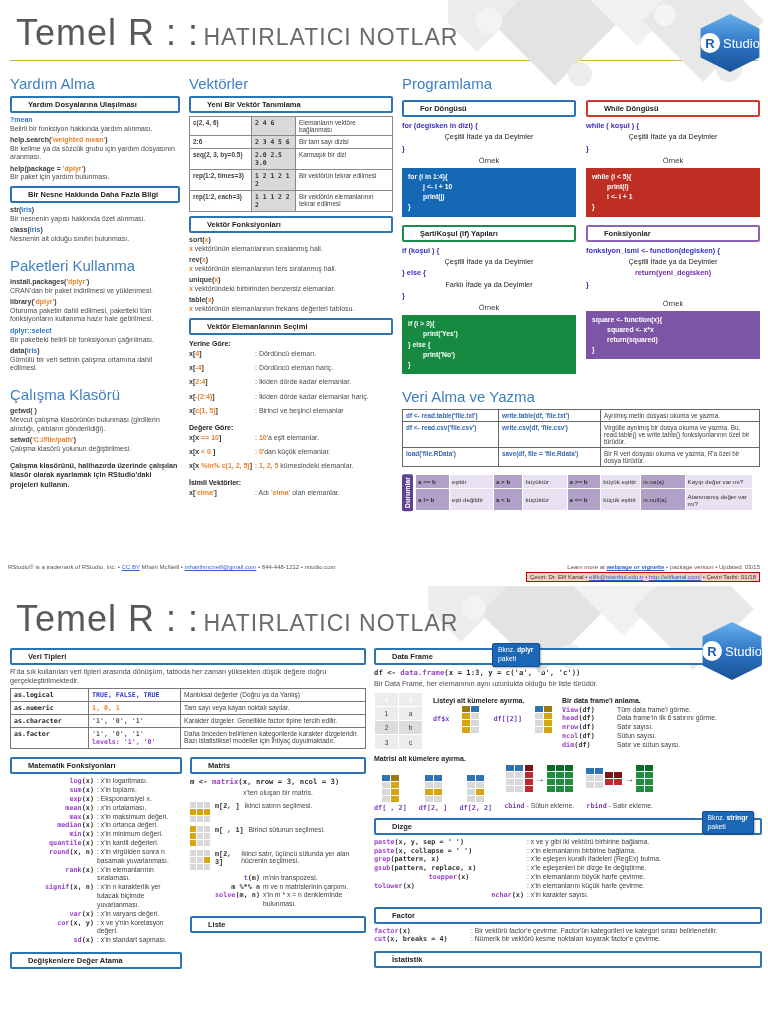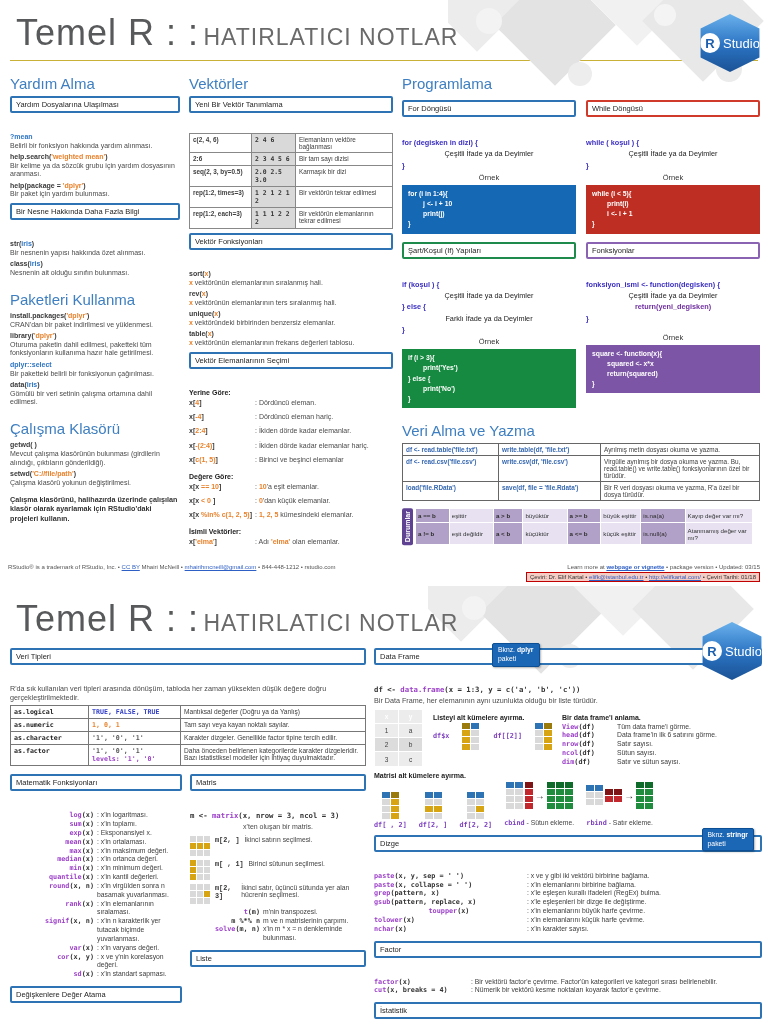--- a/index.html
+++ b/index.html
@@ -16,21 +16,21 @@
 .cr{border-radius:50%}
 .hex{position:absolute;width:64px;height:58px;z-index:3;display:flex;align-items:center;justify-content:center;
  background:linear-gradient(180deg,#69b1ec 0%,#2a72c1 55%,#1b5295 100%);
  clip-path:polygon(50% 0,96% 25%,96% 75%,50% 100%,4% 75%,4% 25%)}
 .hex i{width:20px;height:20px;border-radius:50%;background:#fff;color:#1b5faf;font-weight:bold;font-style:normal;display:flex;align-items:center;justify-content:center;font-size:13px;margin-right:3px}
 .hex b{color:#fff;font-weight:normal;font-size:13px}
 .gold{border-top:1.5px solid #c9b037;margin:2px 10px 0 10px}
 .cols{display:flex;gap:9px;padding:0 6px 0 10px}
 .c1{width:170px}.c2{width:204px}.c3{width:358px}
 .sec{font-size:15px;color:#3e7fc1;margin:14px 0 4px}
-.bx{border:2px solid #2e74b5;border-radius:2px;background:#fff;font-weight:normal;font-size:7.5px;color:#1f1f1f;padding:2px 4px;margin:4px 0 20px}
+.bx{border:2px solid #2e74b5;border-radius:2px;background:#fff;font-weight:bold;font-size:7.5px;color:#1f1f1f;padding:2px 16px;margin:4px 0 3px}
 .bxr{border-color:#cf3a2b}.bxg{border-color:#1e8a4c}.bxp{border-color:#8a63b3}
 .cd{font-size:7px;font-weight:bold;color:#3a3a3a;line-height:1.25}
 .ds{font-size:7px;color:#4a4a4a;line-height:1.2;margin:0 0 3px}
 .o{color:#e8822c}.bl{color:#2e75c4}.pu{color:#9b3fc8}
 .mono{font-family:"DejaVu Sans Mono",monospace}
 .note{font-size:7.2px;font-weight:bold;color:#333;margin-top:8px;line-height:1.3}
 table{border-collapse:collapse}
 .vt td{border:1px solid #888;padding:2px 3px;vertical-align:top;font-size:6.4px}
 .vc{font-weight:bold;width:62px}
 .vo{background:#d9d9d9;font-family:"DejaVu Sans Mono",monospace;font-weight:bold;width:44px;color:#333}
@@ -842,21 +842,21 @@
         </div>
             <div class="mr mrs">
           <span class="mc" style="text-align:center"><i>toupper</i><b>(x)</b></span>
           <span class="md">: x'in elemanlarını büyük harfe çevirme.</span>
         </div>
             <div class="mr mrs">
           <span class="mc" style="text-align:left"><i>tolower</i><b>(x)</b></span>
           <span class="md">: x'in elemanlarını küçük harfe çevirme.</span>
         </div>
             <div class="mr mrs">
-          <span class="mc" style="text-align:left"><i>nchar</i><b>(x)</b></span>
+          <span class="mc" style="text-align:right"><i>nchar</i><b>(x)</b></span>
           <span class="md">: x'in karakter sayısı.</span>
         </div>
           </div>
 
       <div class="bx" style="margin-top:7px">Factor</div>
       <div>
 
       <div class="mr mrf">
           <span class="mc" style="text-align:left"><i>factor</i><b>(x)</b></span>
           <span class="md">: Bir vektörü factor'e çevirme. Factor'ün kategorileri ve kategori sırası belirlenebilir.</span>

